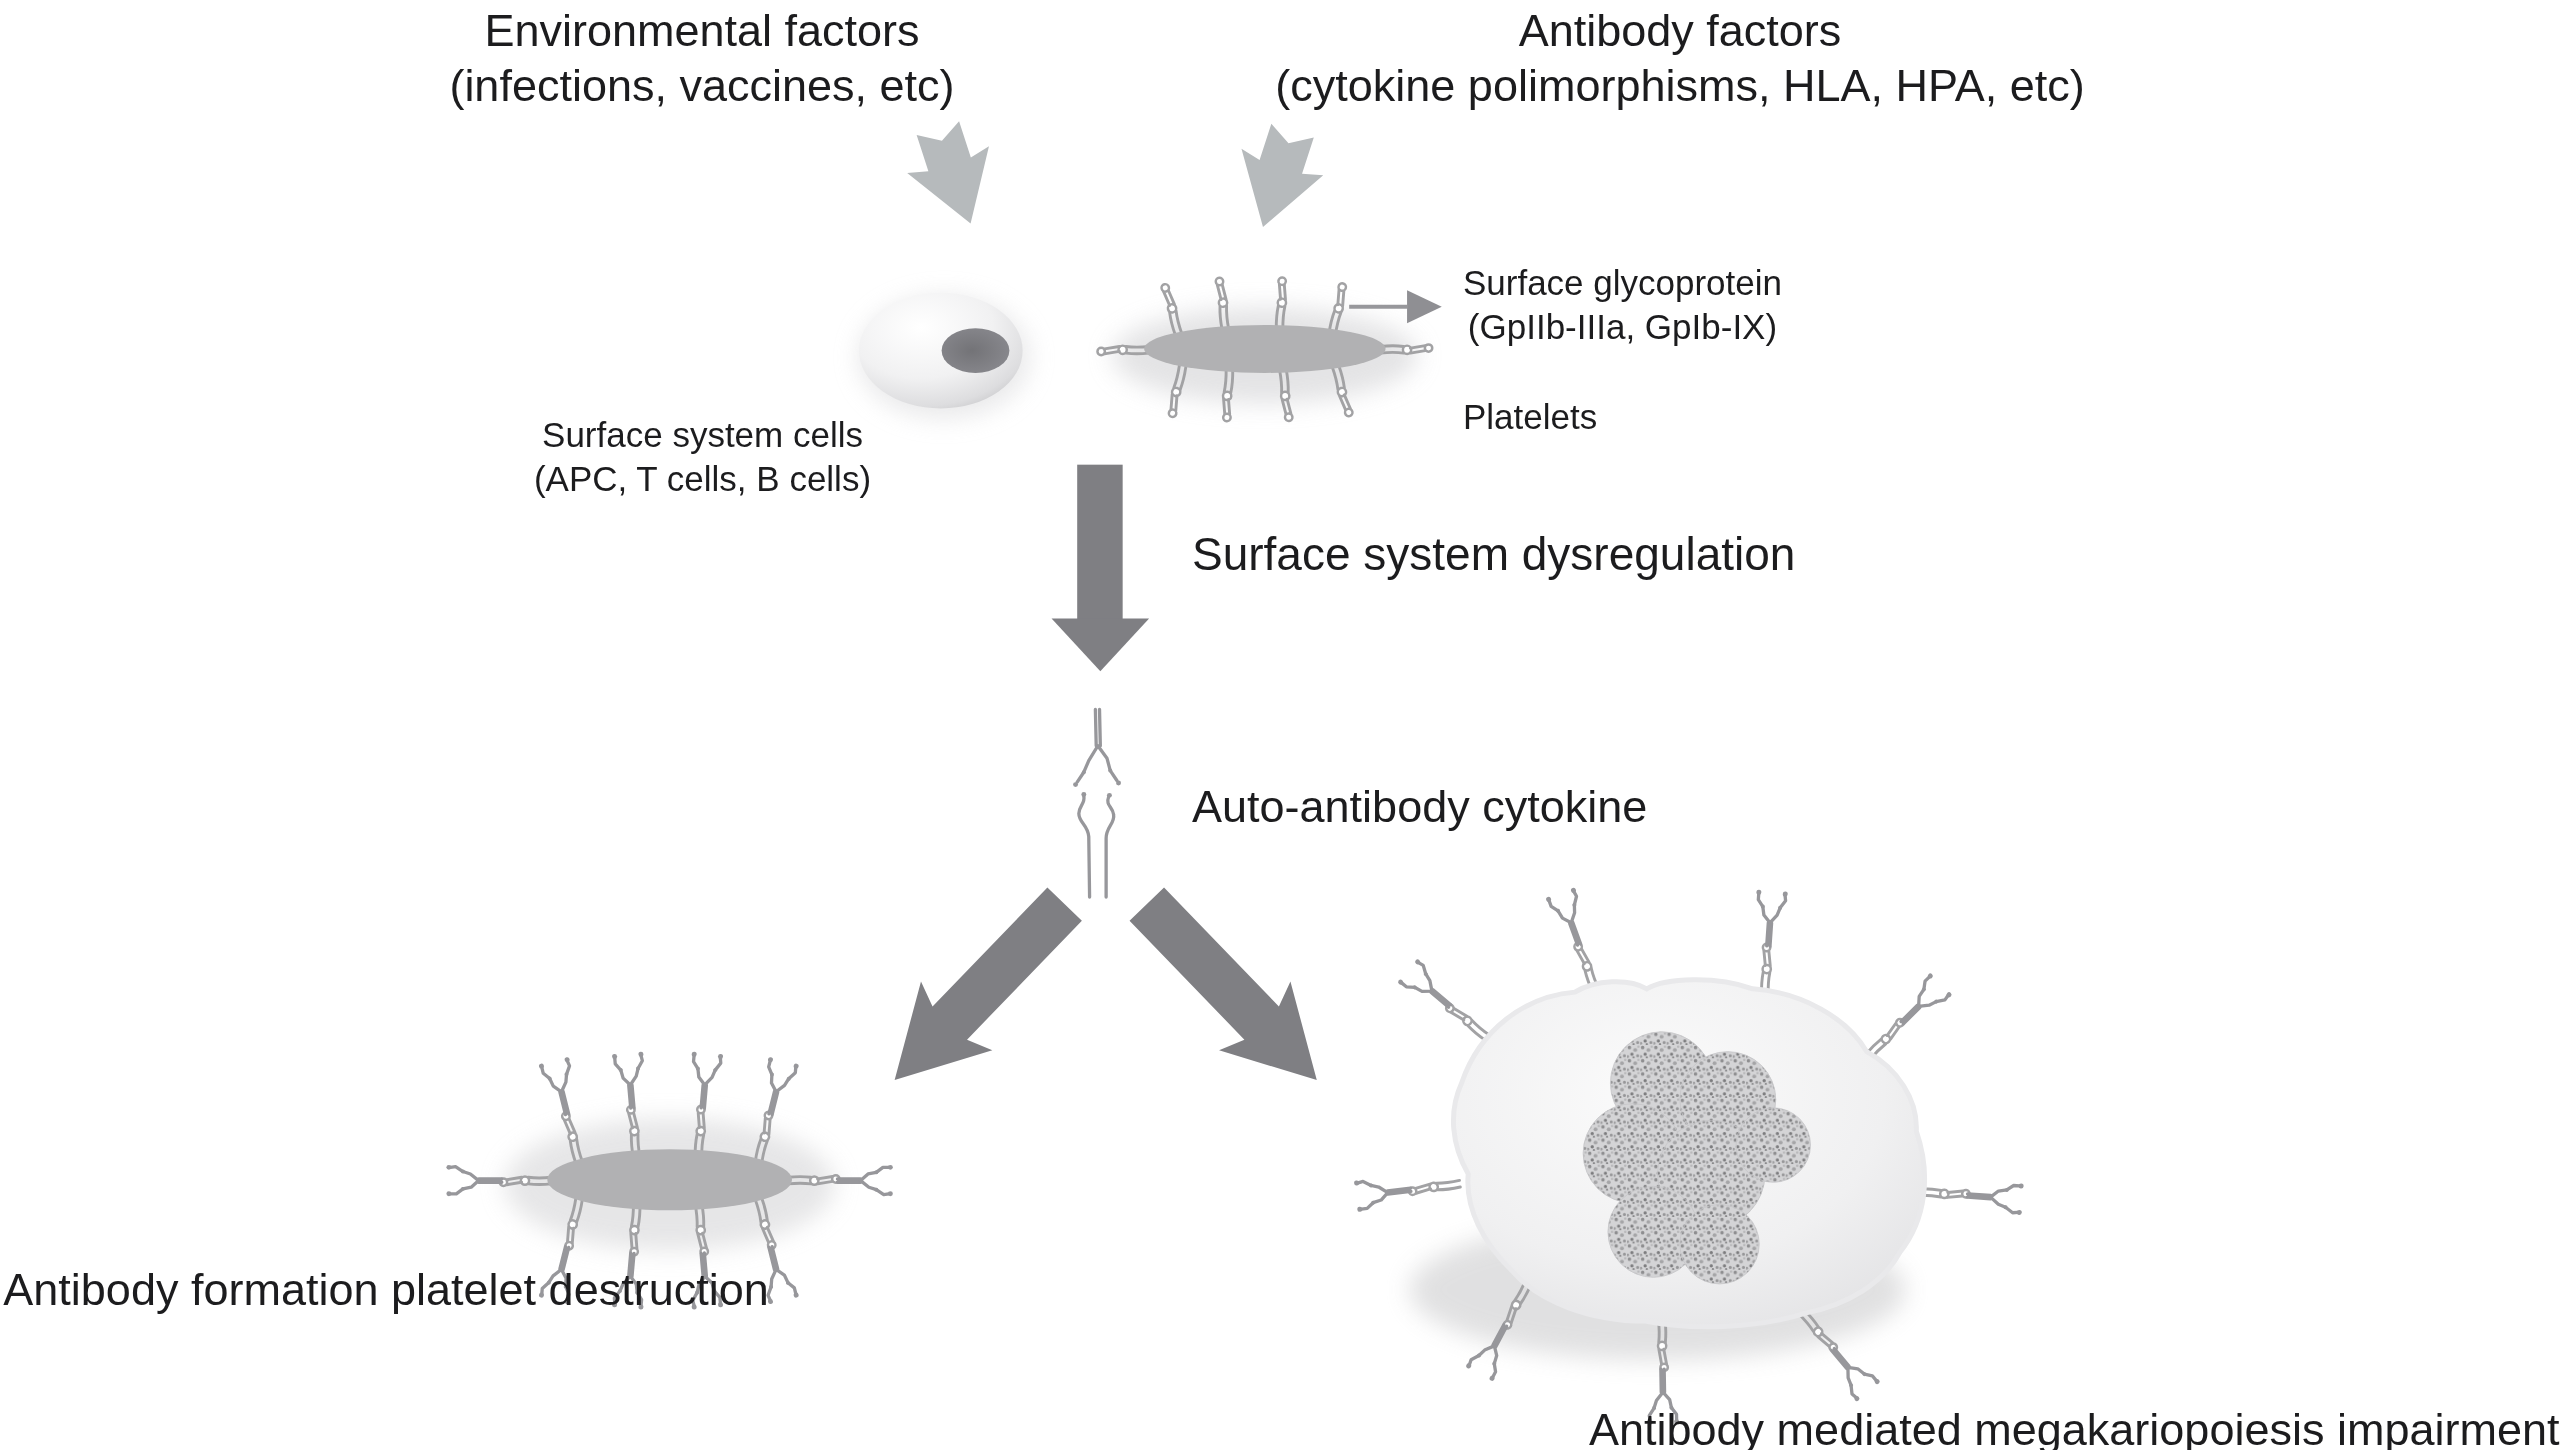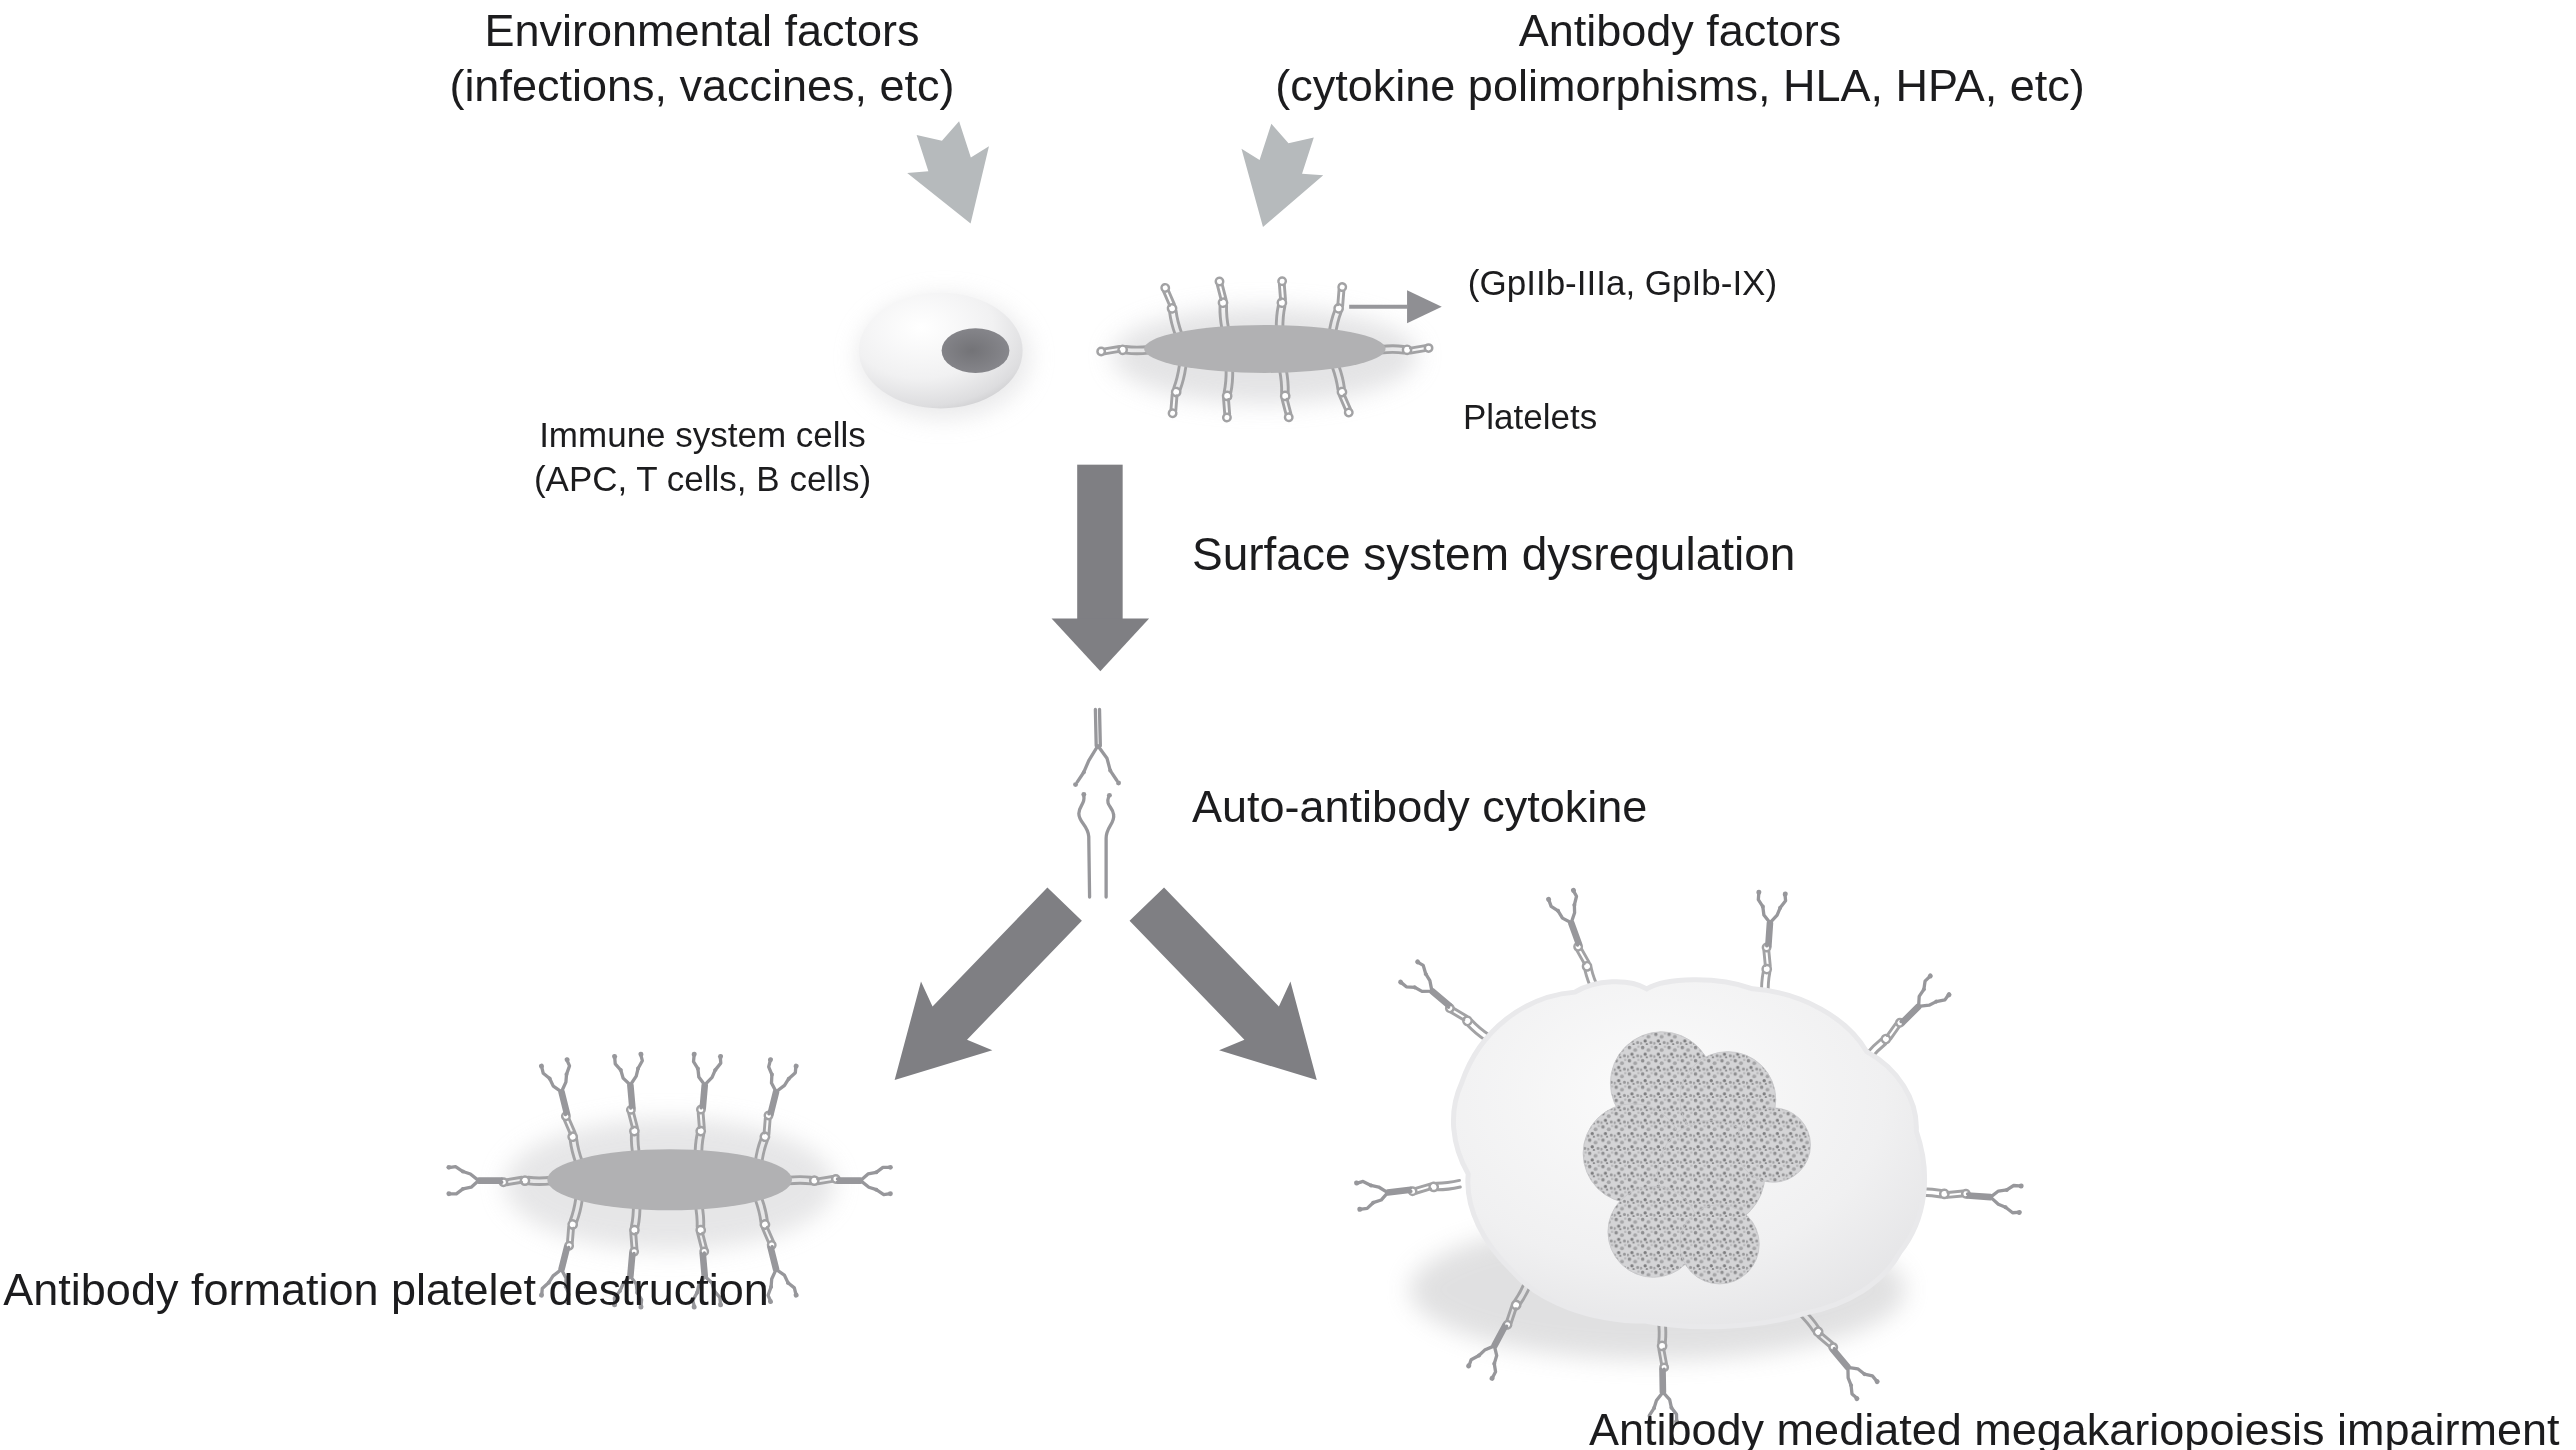--- a/index.html
+++ b/index.html
@@ -212,25 +212,26 @@
     <span>Environmental factors</span>
     <span>(infections, vaccines, etc)</span>
   </div>
 
   <div class="label t54 center" style="left:1248px;top:3.3px;width:864px;">
     <span>Antibody factors</span>
     <span>(cytokine polimorphisms, HLA, HPA, etc)</span>
   </div>
 
   <div class="label t42 center" style="left:496px;top:413px;width:413px;">
-    <span>Immune system cells</span>
+    <span>Surface system cells</span>
     <span>(APC, T cells, B cells)</span>
   </div>
 
   <div class="label t42 center" style="left:1447px;top:261px;width:351px;">
+    <span>Surface glycoprotein</span>
     <span>(GpIIb-IIIa, GpIb-IX)</span>
   </div>
 
   <div class="label t42" style="left:1463px;top:395px;">Platelets</div>
 
   <div class="label t56" style="left:1192px;top:527px;">Surface system dysregulation</div>
 
   <div class="label t54" style="left:1192px;top:779px;">Auto-antibody cytokine</div>
 
   <div class="label t54" style="left:3.3px;top:1262px;">Antibody formation platelet destruction</div>

